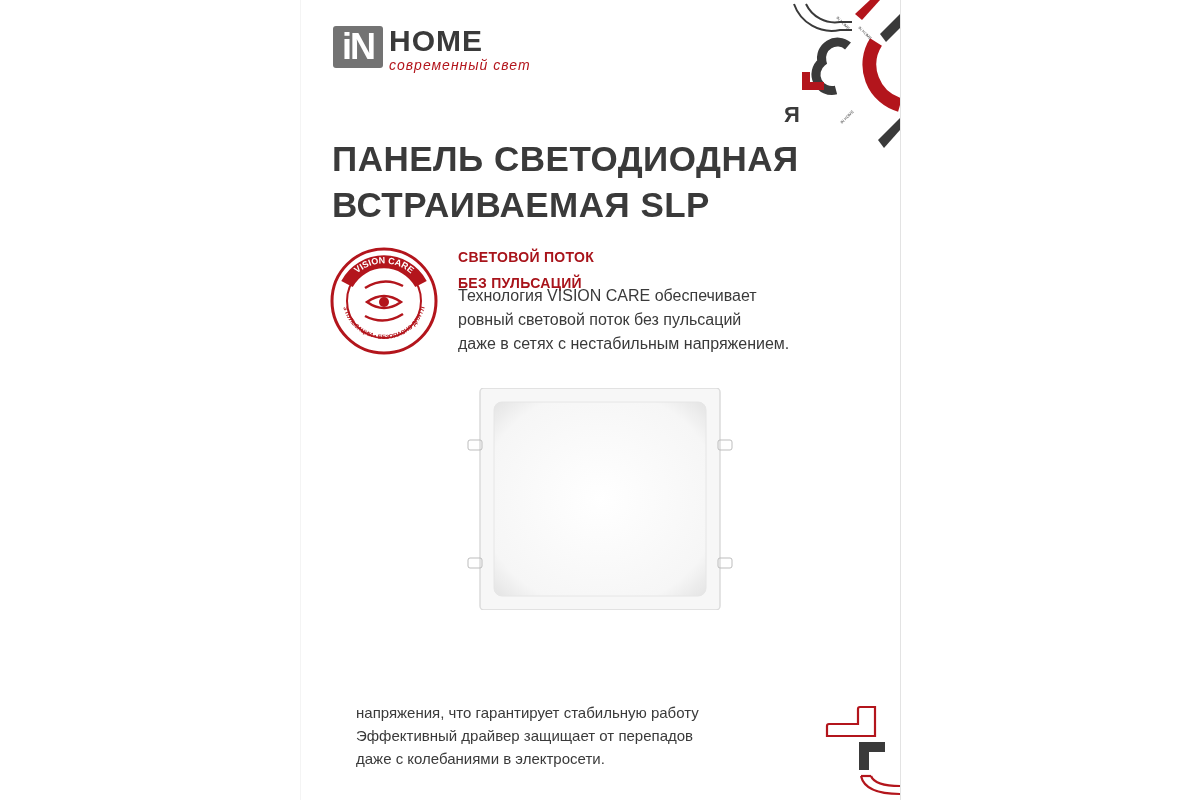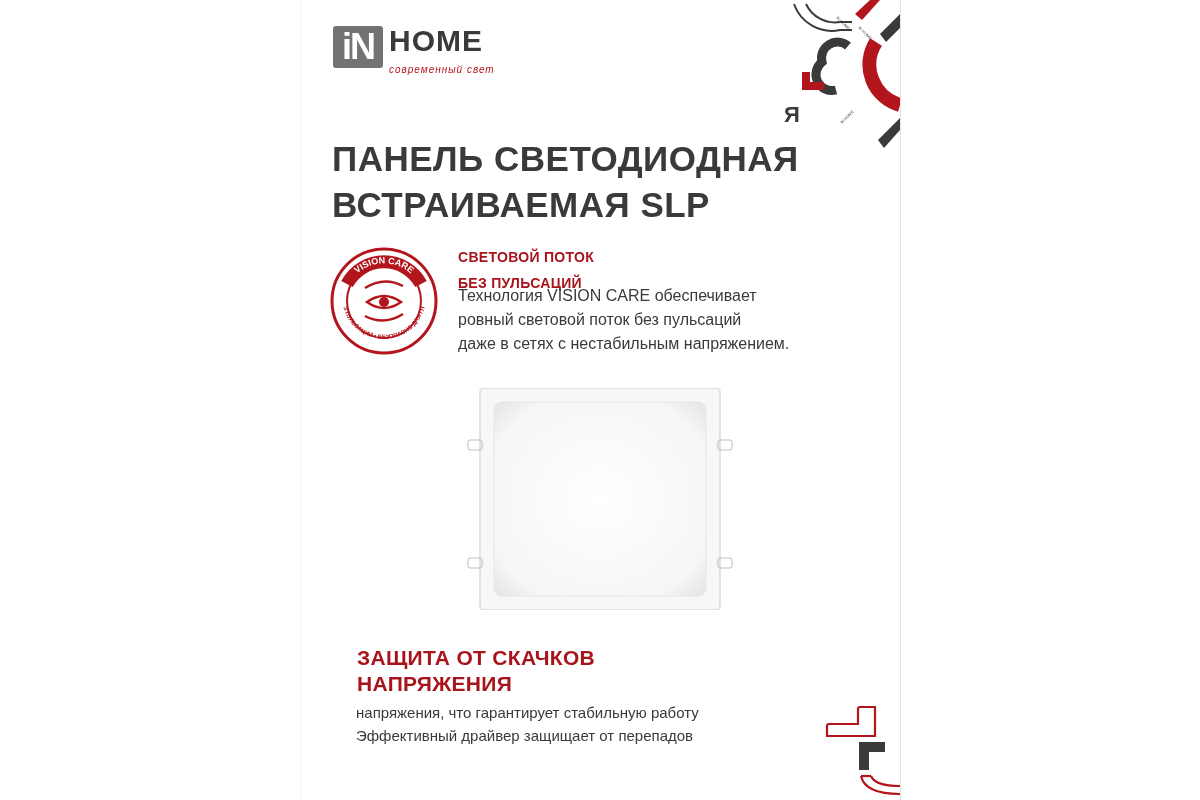--- a/index.html
+++ b/index.html
@@ -13,21 +13,21 @@
     overflow: hidden;
   }
   .logo { position: absolute; left: 32px; top: 26px; height: 44px; display: flex; align-items: flex-start; }
   .logo-in {
     width: 50px; height: 42px; background: #737373; border-radius: 3px;
     color: #fff; font-weight: bold; font-size: 36px; line-height: 42px; text-align: center;
     letter-spacing: -2px; font-family: "Liberation Sans", sans-serif;
   }
   .logo-right { margin-left: 6px; display: flex; flex-direction: column; }
   .logo-home { font-size: 30px; font-weight: bold; color: #3a3a3a; line-height: 30px; letter-spacing: 1px; position: relative; }
-  .logo-tag { font-size: 10px; color: #b3151c; font-style: italic; letter-spacing: 1px; margin-top: 8px; }
+  .logo-tag { font-size: 14px; color: #b3151c; font-style: italic; letter-spacing: 1px; margin-top: 1px; }
 
   .title {
     position: absolute; left: 31px; top: 96px; width: 520px;
     font-size: 35px; font-weight: bold; color: #3a3a3a; line-height: 46px; letter-spacing: 0.5px; margin-top: 40px;
   }
   .deco { position: absolute; right: 0; top: 0; }
   .deco-bottom { position: absolute; right: 0; bottom: 0; }
 
   .badge { position: absolute; left: 28px; top: 246px; width: 110px; height: 110px; }
   .sec1-head {
@@ -123,27 +123,24 @@
       </radialGradient>
     </defs>
     <rect x="14" y="0" width="240" height="222" rx="4" fill="#f7f7f7" stroke="#dcdcdc" stroke-width="1.5"></rect>
     <rect x="28" y="14" width="212" height="194" rx="8" fill="url(#glow)" stroke="#e6e6e6"></rect>
     <rect x="2" y="52" width="14" height="10" rx="2" fill="none" stroke="#bdbdbd"></rect>
     <rect x="252" y="52" width="14" height="10" rx="2" fill="none" stroke="#bdbdbd"></rect>
     <rect x="2" y="170" width="14" height="10" rx="2" fill="none" stroke="#bdbdbd"></rect>
     <rect x="252" y="170" width="14" height="10" rx="2" fill="none" stroke="#bdbdbd"></rect>
   </svg>
 
-  <div class="sec2-head">
-    <span class="line">ЗАЩИТА ОТ СКАЧКОВ</span>
-    <span class="line">НАПРЯЖЕНИЯ</span>
-  </div>
   <div class="sec2-body">
     <span class="line">напряжения, что гарантирует стабильную работу</span>
     <span class="line">Эффективный драйвер защищает от перепадов</span>
+    <span class="line">даже с колебаниями в электросети.</span>
   </div>
 
   <svg class="deco-bottom" width="75" height="110" viewBox="0 0 75 110">
     <path d="M35 17 L50 17 L50 46 L2 46 L2 36 Q2 34 4 34 L33 34 L33 19 Q33 17 35 17 Z" fill="none" stroke="#b3151c" stroke-width="2.2"></path>
     <path d="M34 50 L60 50 L60 60 L44 60 L44 78 L34 78 Z" fill="#3a3a3a" transform="translate(0,2)"></path>
     <path d="M36 86 Q40 104 75 104" fill="none" stroke="#b3151c" stroke-width="2.2"></path>
     <path d="M46 86 Q50 96 75 96" fill="none" stroke="#b3151c" stroke-width="2.2"></path>
     <line x1="36" y1="86" x2="46" y2="86" stroke="#b3151c" stroke-width="2.2"></line>
   </svg>
 </div>

